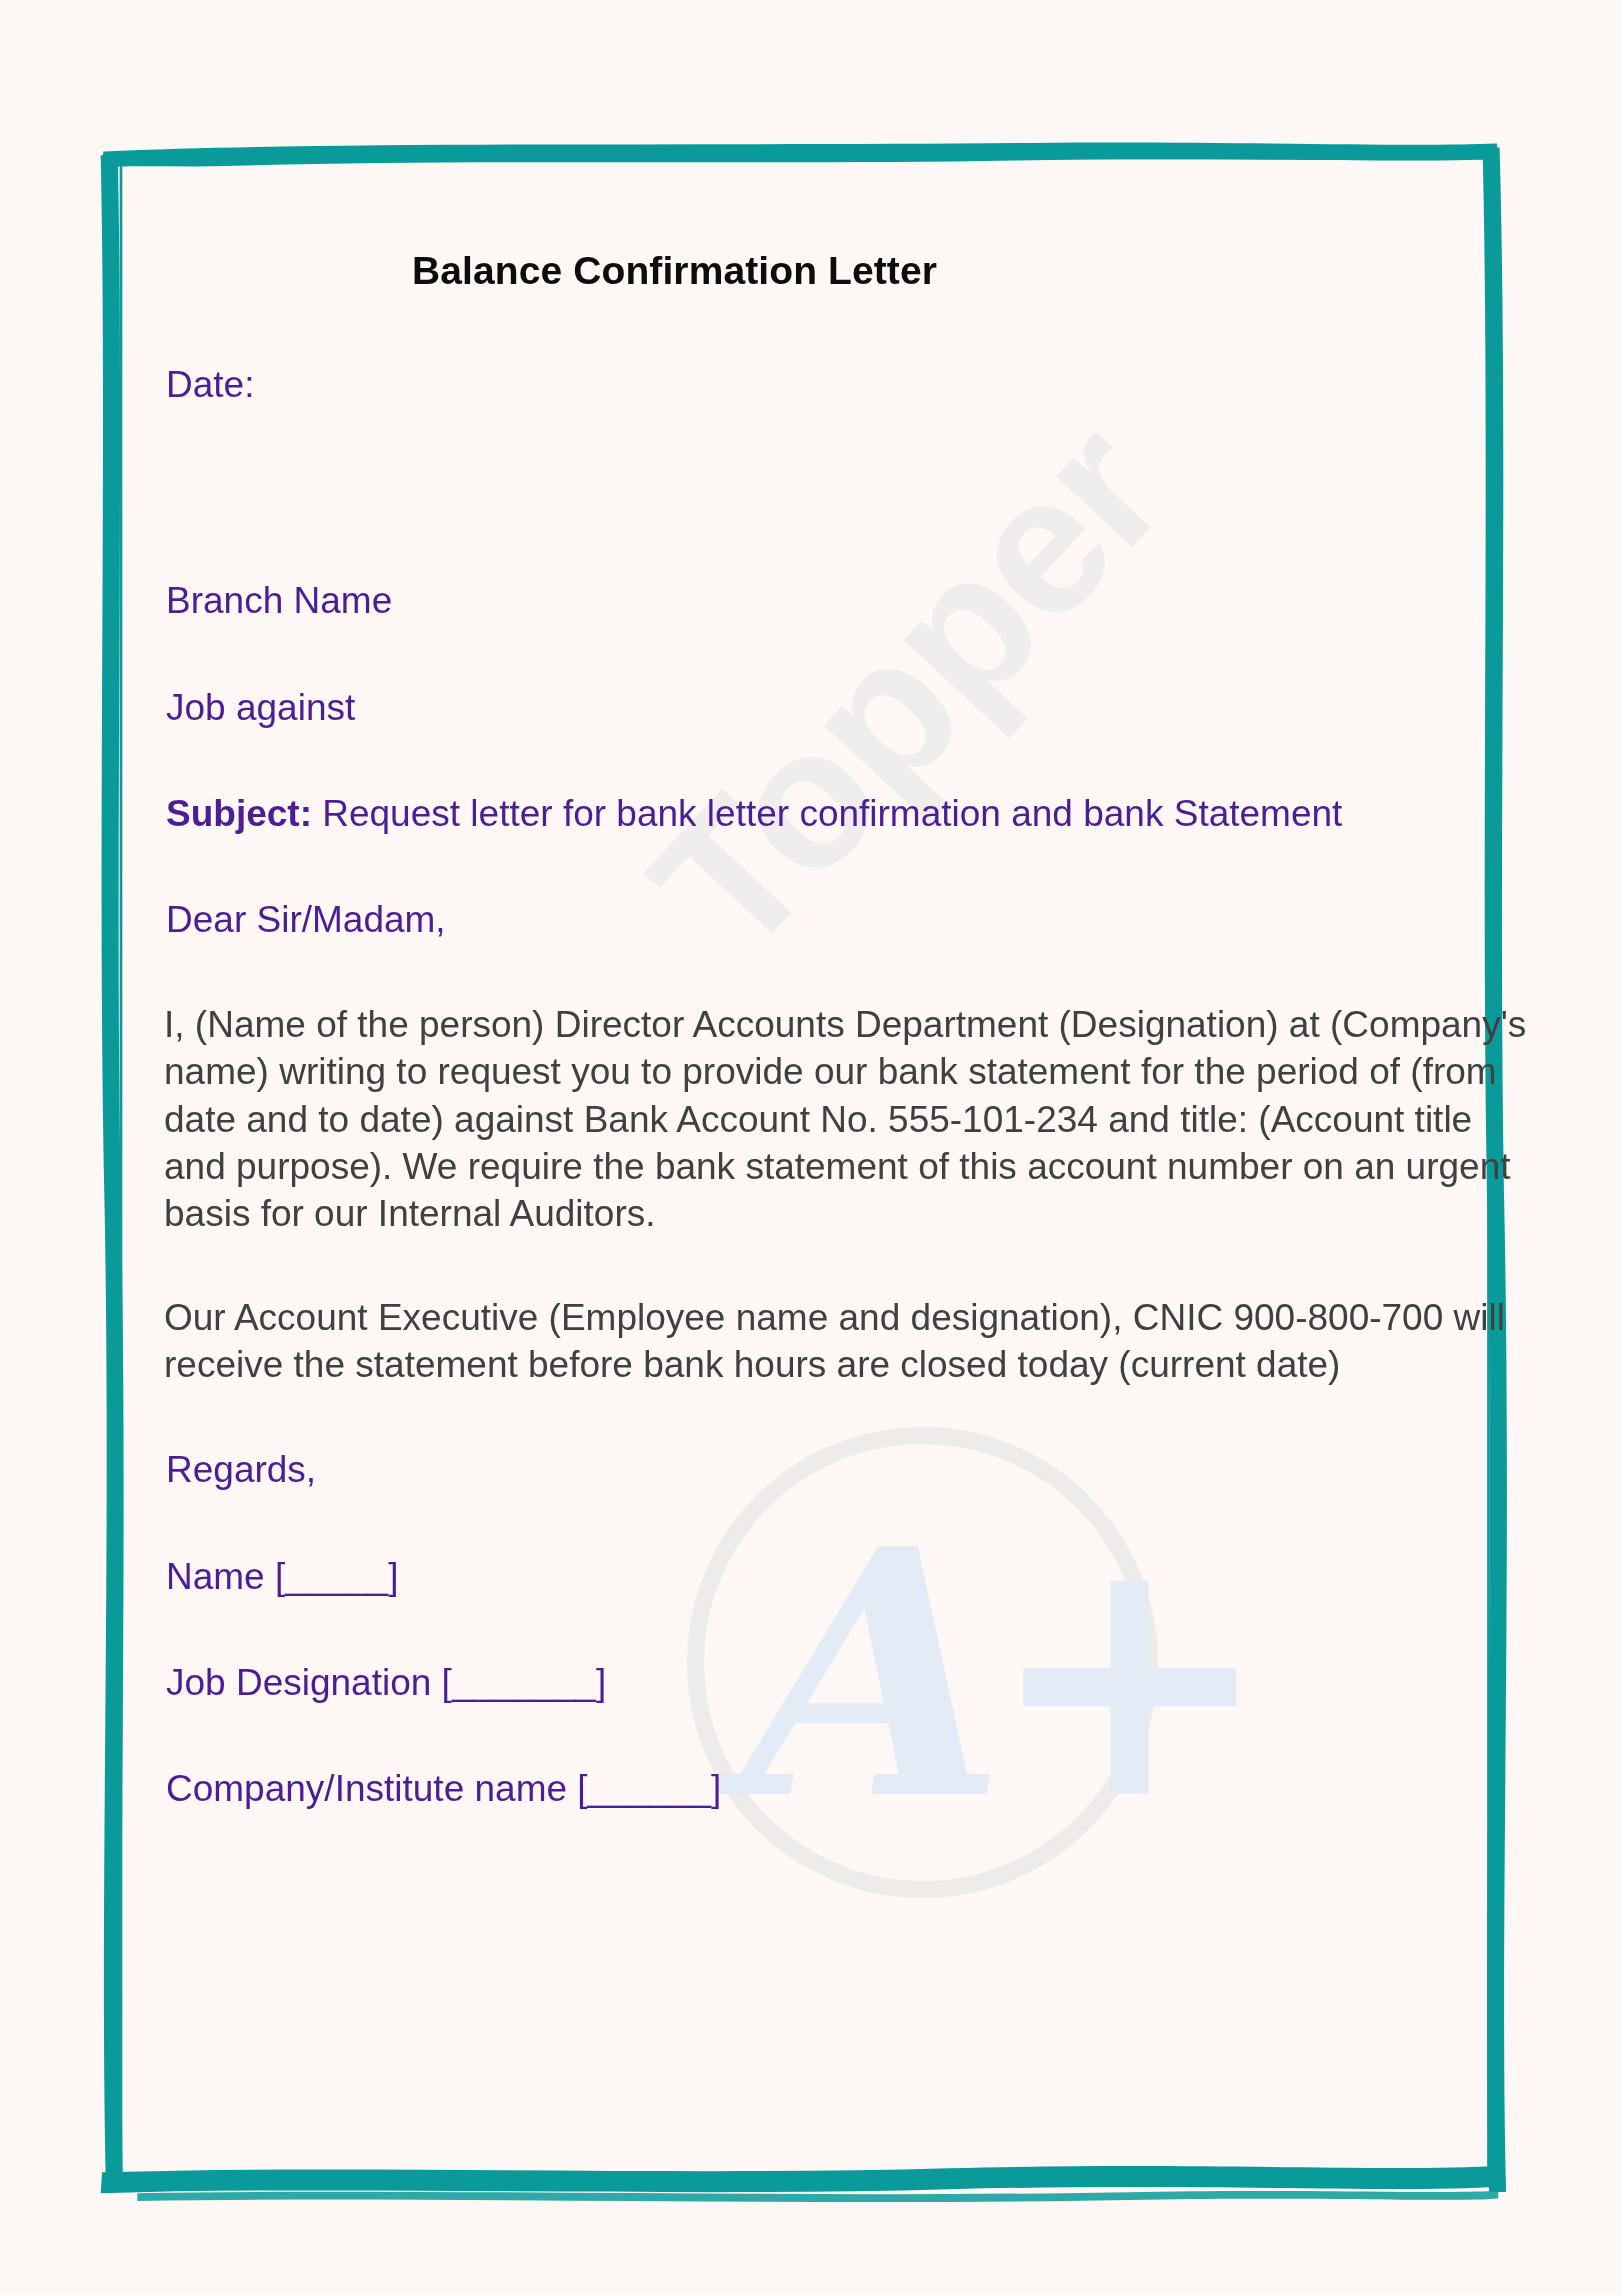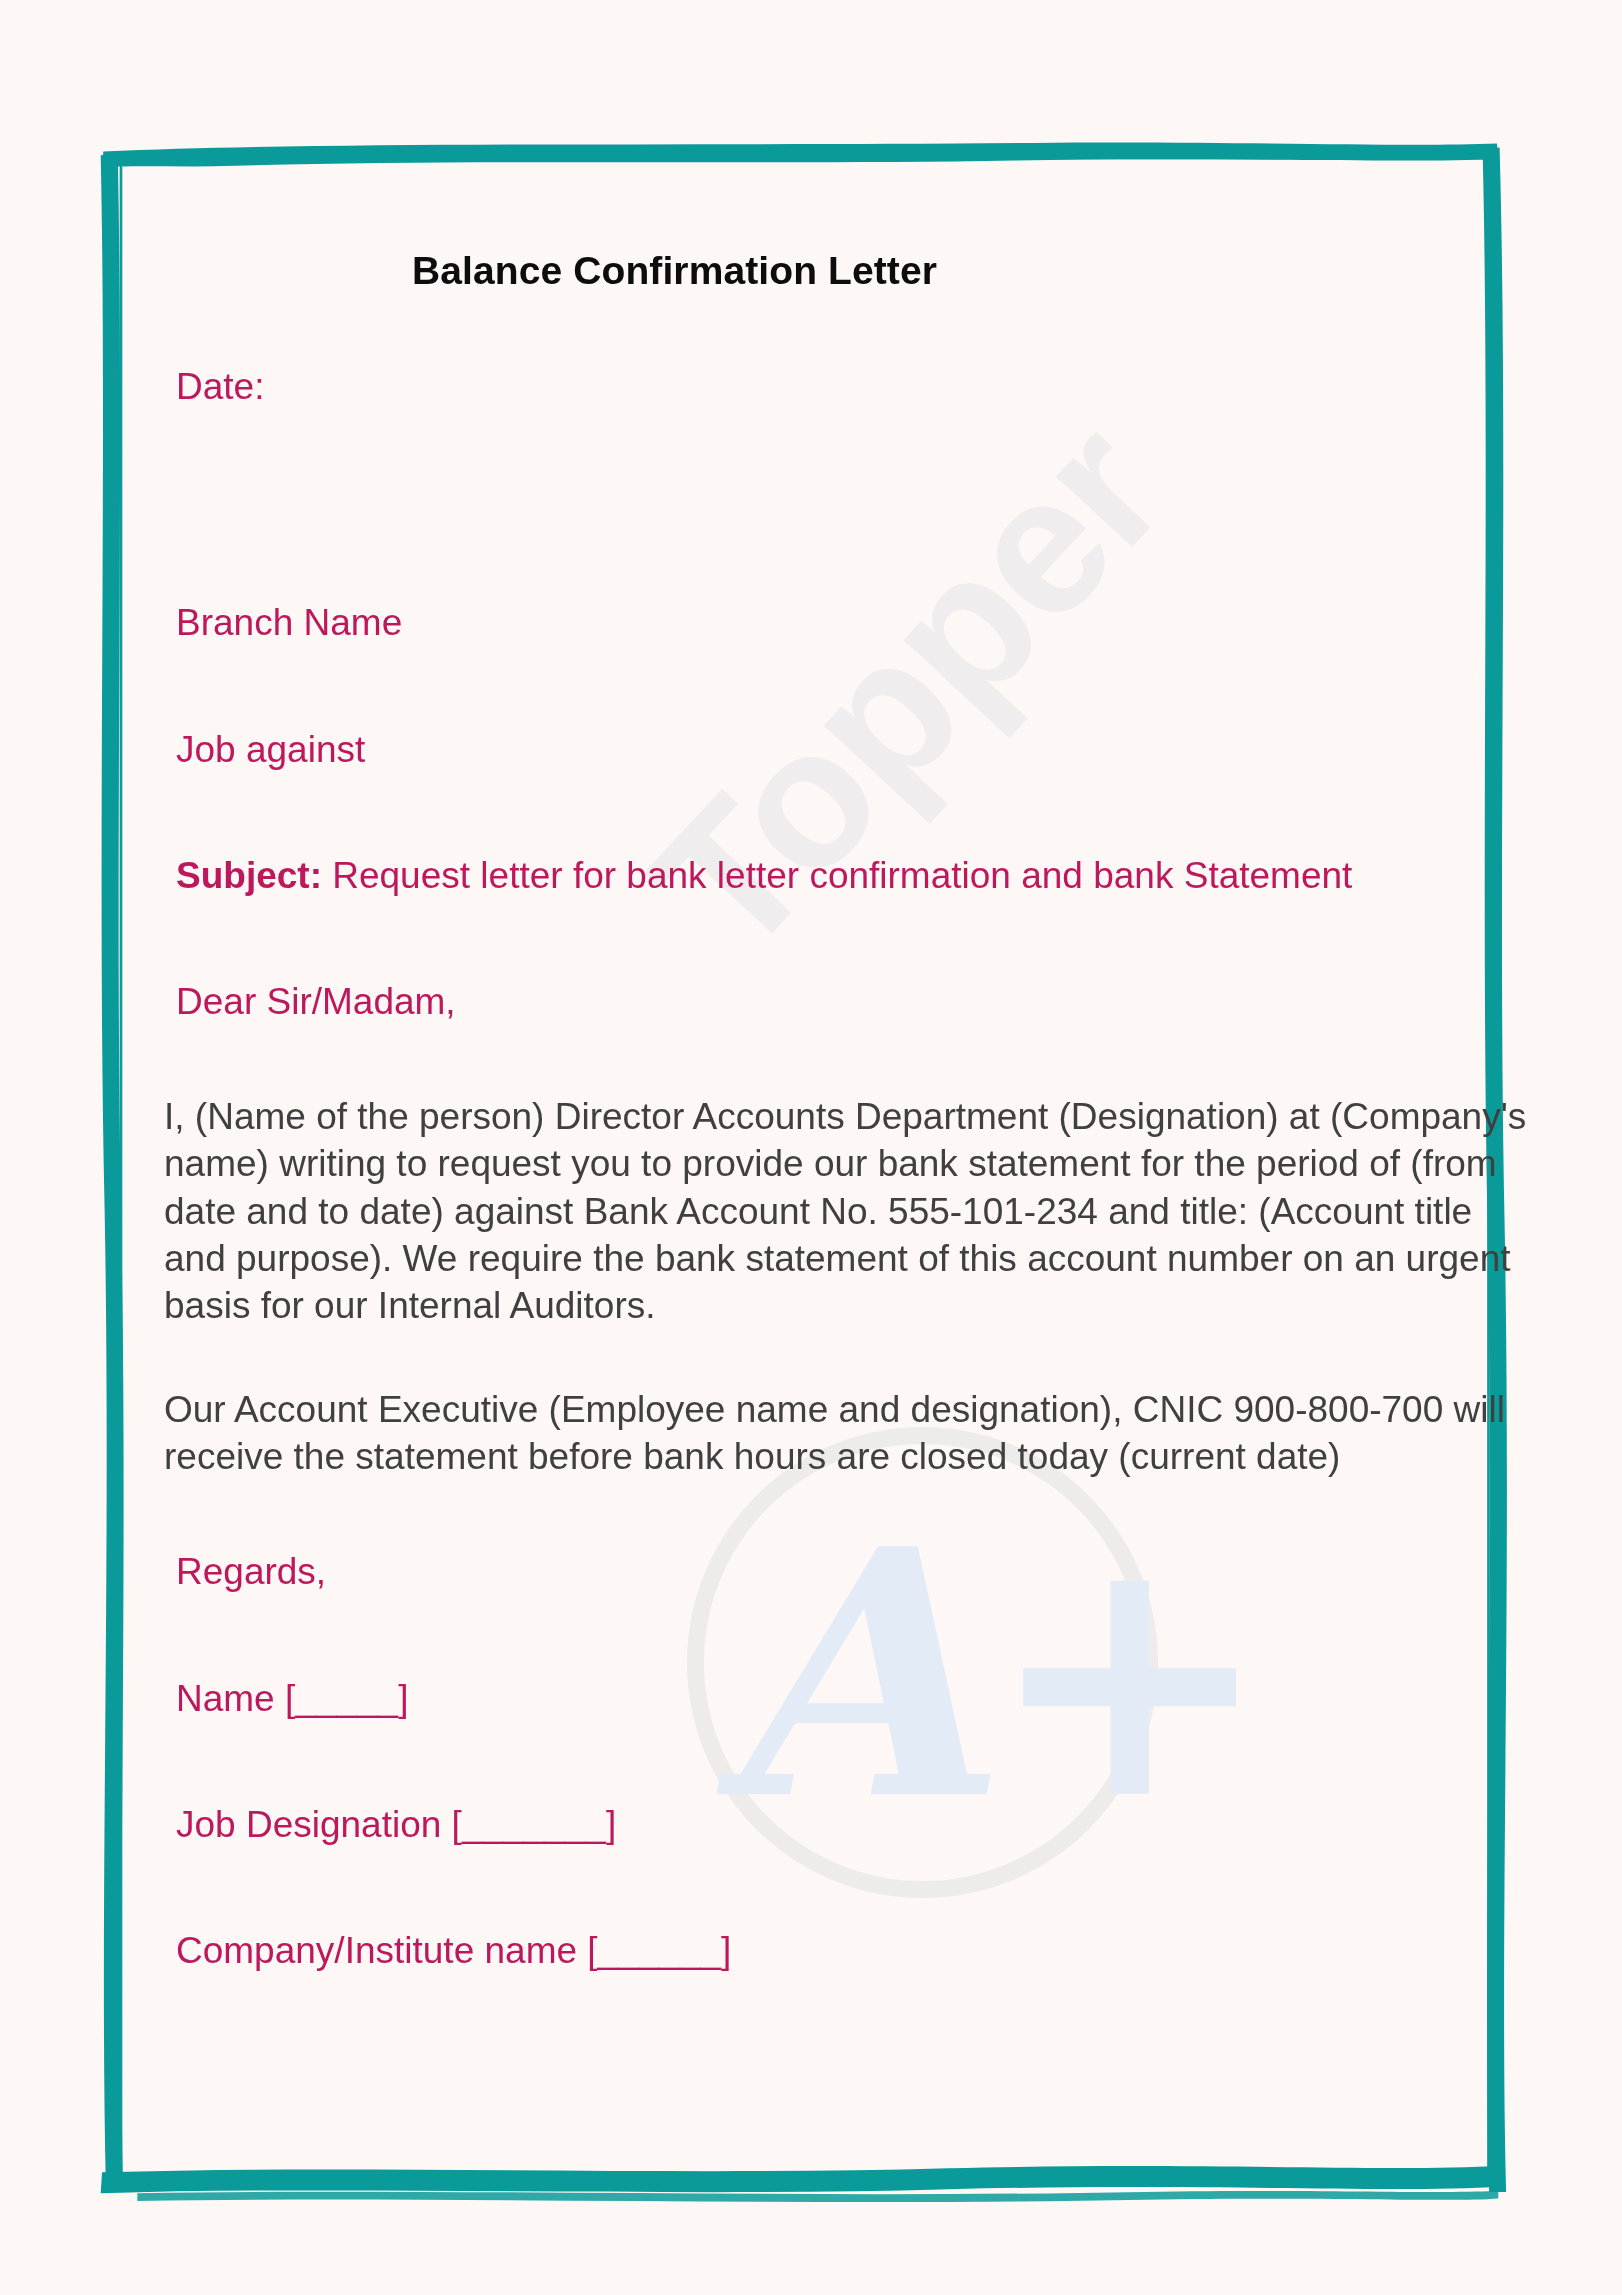--- a/index.html
+++ b/index.html
@@ -87,31 +87,31 @@
     width: 1348px;
     z-index: 3;
     color: #111111;
   }
   .doc-title {
     font-family: "Liberation Sans", sans-serif;
     font-weight: 700;
     font-size: 39px;
     text-align: center;
     width: 1021px;
-    margin: 0 0 0 0;
+    margin: 0 0 8px 0;
     letter-spacing: 0.1px;
     color: #0d0d0d;
   }
   .line {
     font-family: "Liberation Sans", sans-serif;
     font-weight: 400;
     font-size: 37px;
     line-height: 1.28;
-    color: #be185d;
-    margin: 12px;
+    color: #4c1d95;
+    margin: 2px;
     white-space: nowrap;
   }
   .para {
     font-family: "Liberation Sans", sans-serif;
     font-weight: 400;
     font-size: 37px;
     line-height: 1.28;
     color: #404040;
     margin: 0;
     width: 1364px;

